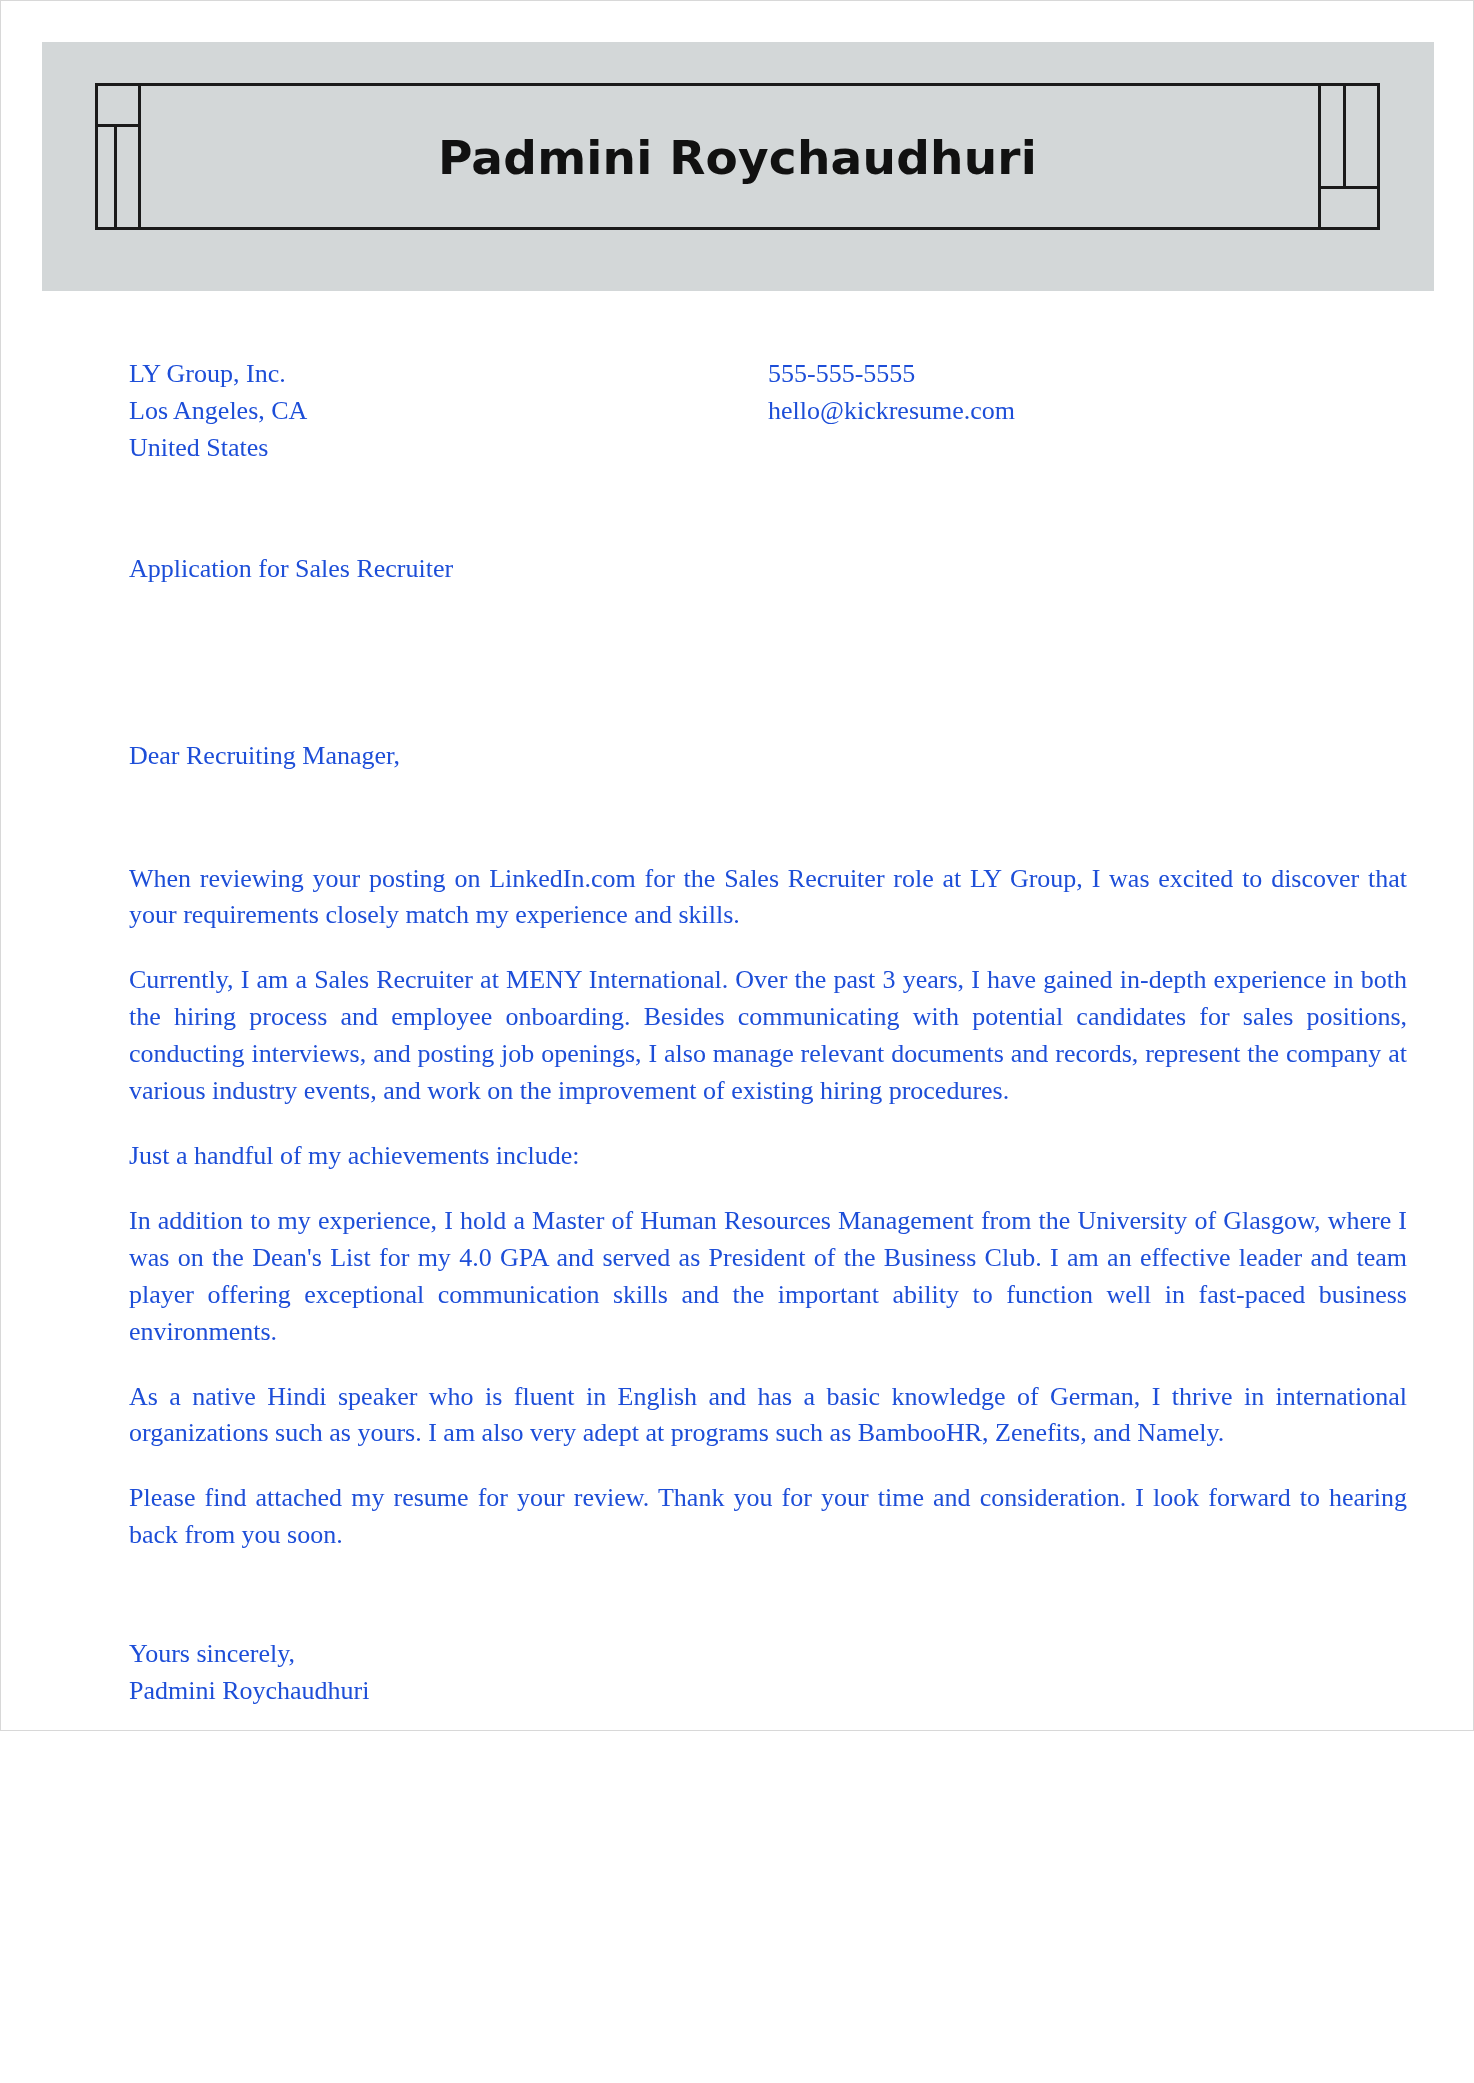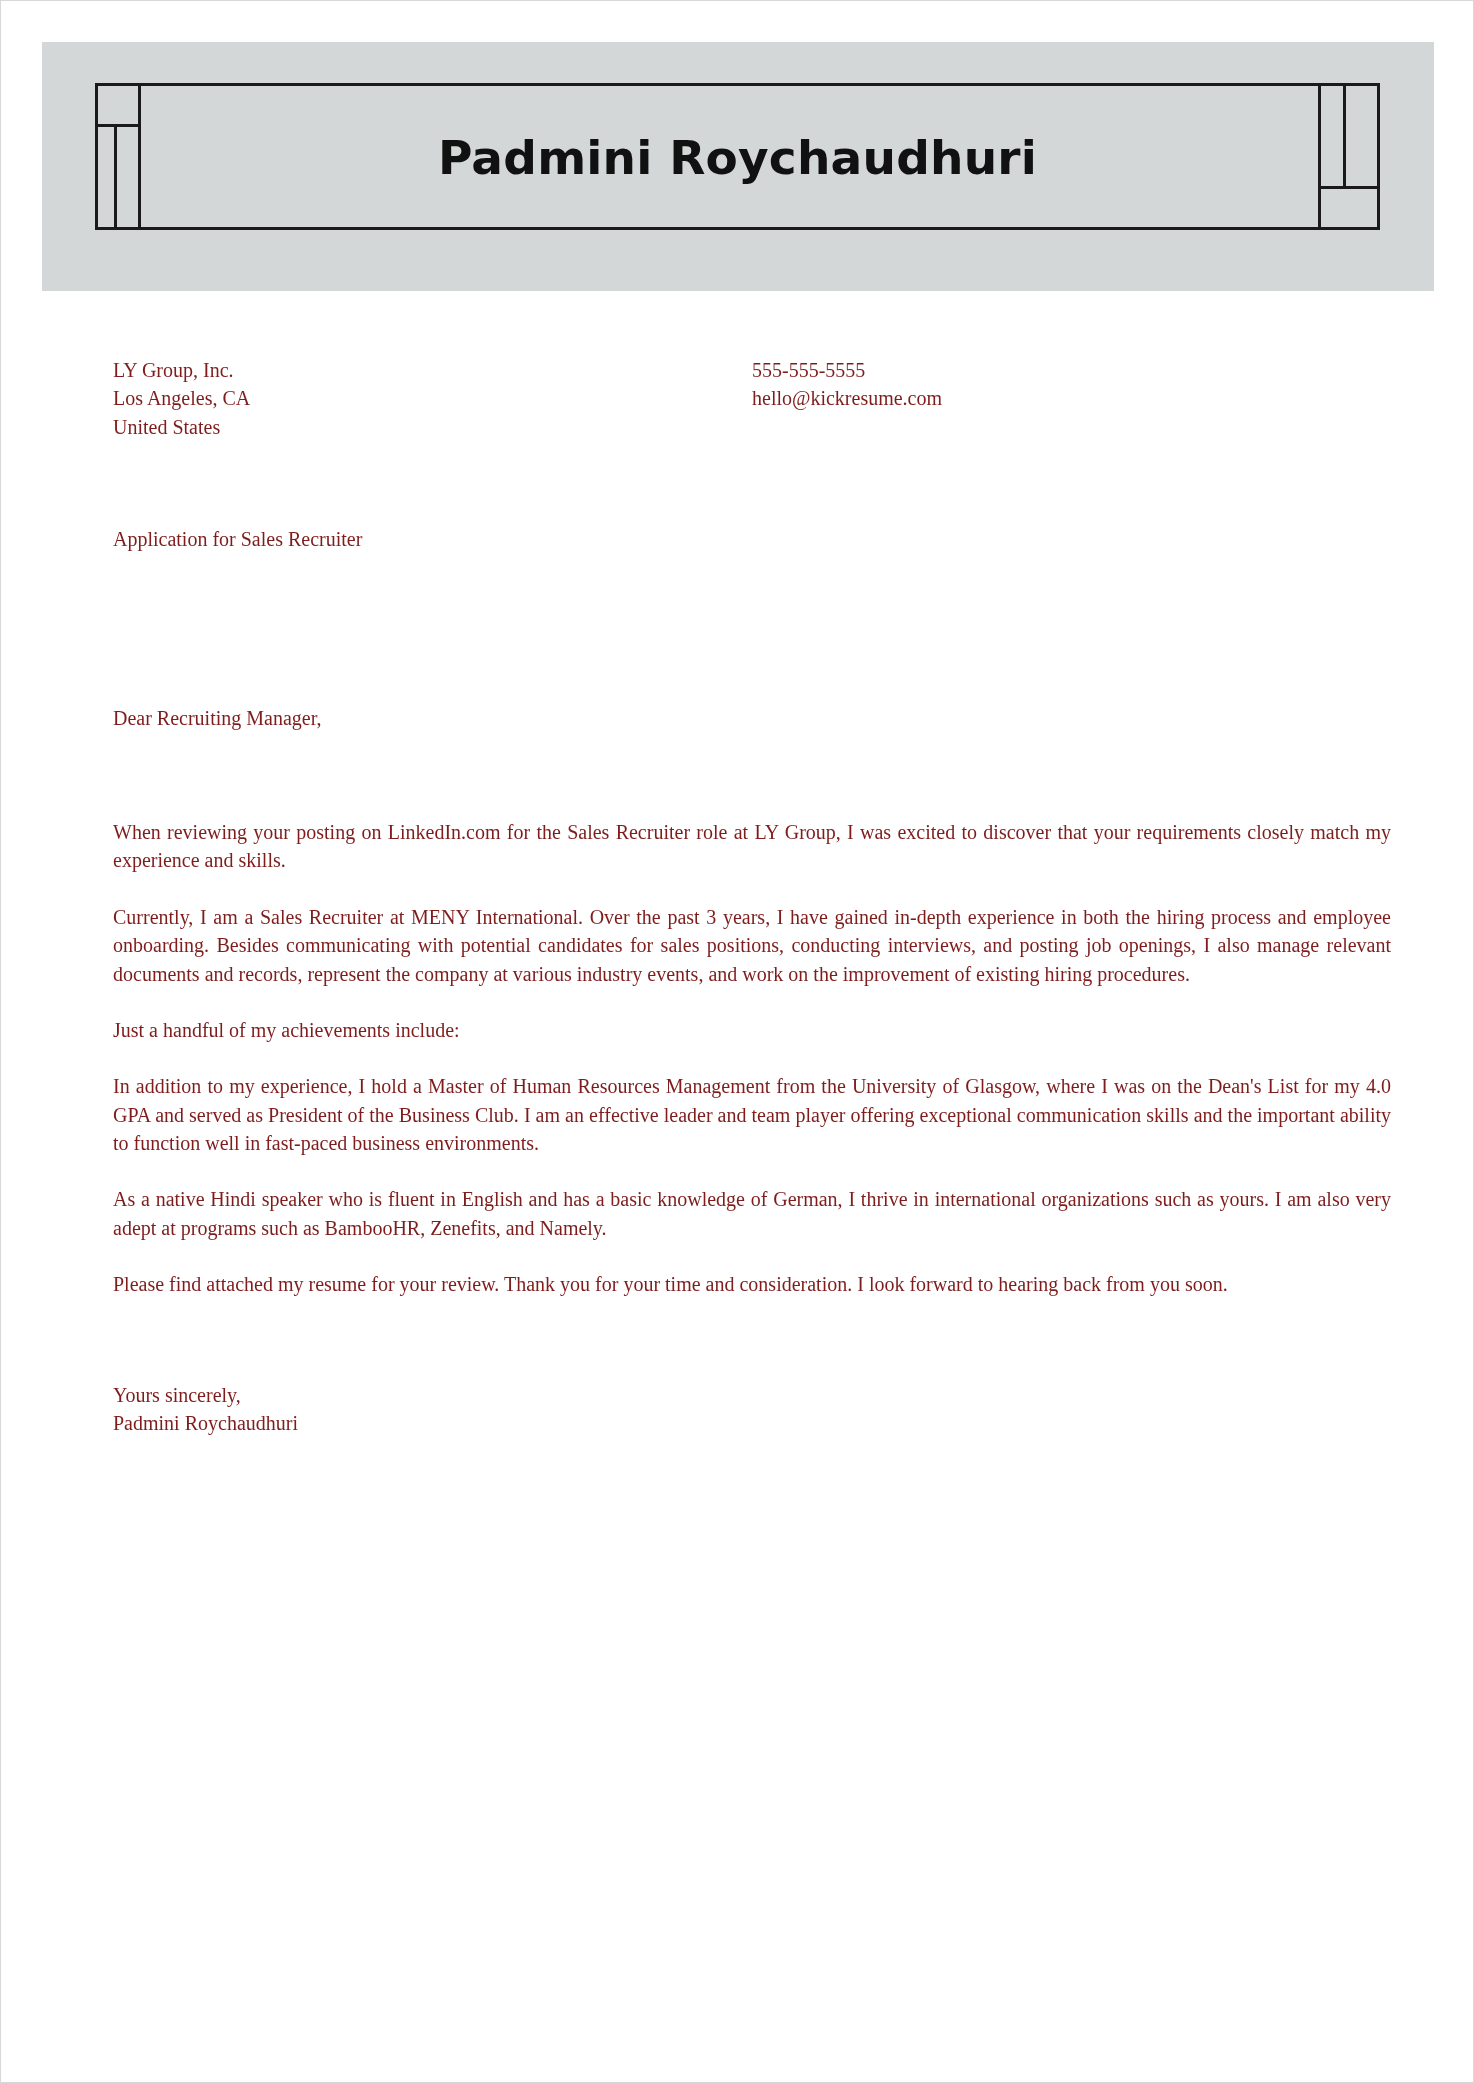--- a/index.html
+++ b/index.html
@@ -4,21 +4,21 @@
 <title>Cover Letter</title>
 <style>
   html, body {
     margin: 0;
     padding: 0;
     background: #ffffff;
   }
   .page {
     position: relative;
     width: 1474px;
-    height: 2083px;
+    height: 1731px;
     background: #ffffff;
     box-sizing: border-box;
     border: 1px solid #d8d8d8;
     overflow: hidden;
     font-family: "Liberation Serif", "DejaVu Serif", serif;
   }
 
   
   .header-band {
     position: absolute;
@@ -74,25 +74,25 @@
     font-weight: bold;
     font-size: 47px;
     letter-spacing: 0.2px;
     color: #111111;
     line-height: 1;
   }
 
   
   .content {
     position: absolute;
-    left: 112px;
+    left: 128px;
     top: 355px;
     width: 1278px;
-    color: #7f1d1d;
-    font-size: 20px;
+    color: #1d4ed8;
+    font-size: 26px;
     line-height: 1.42;
   }
 
   .contact-block {
     display: flex;
     margin-bottom: 84px;
   }
   .contact-col {
     width: 50%;
   }

